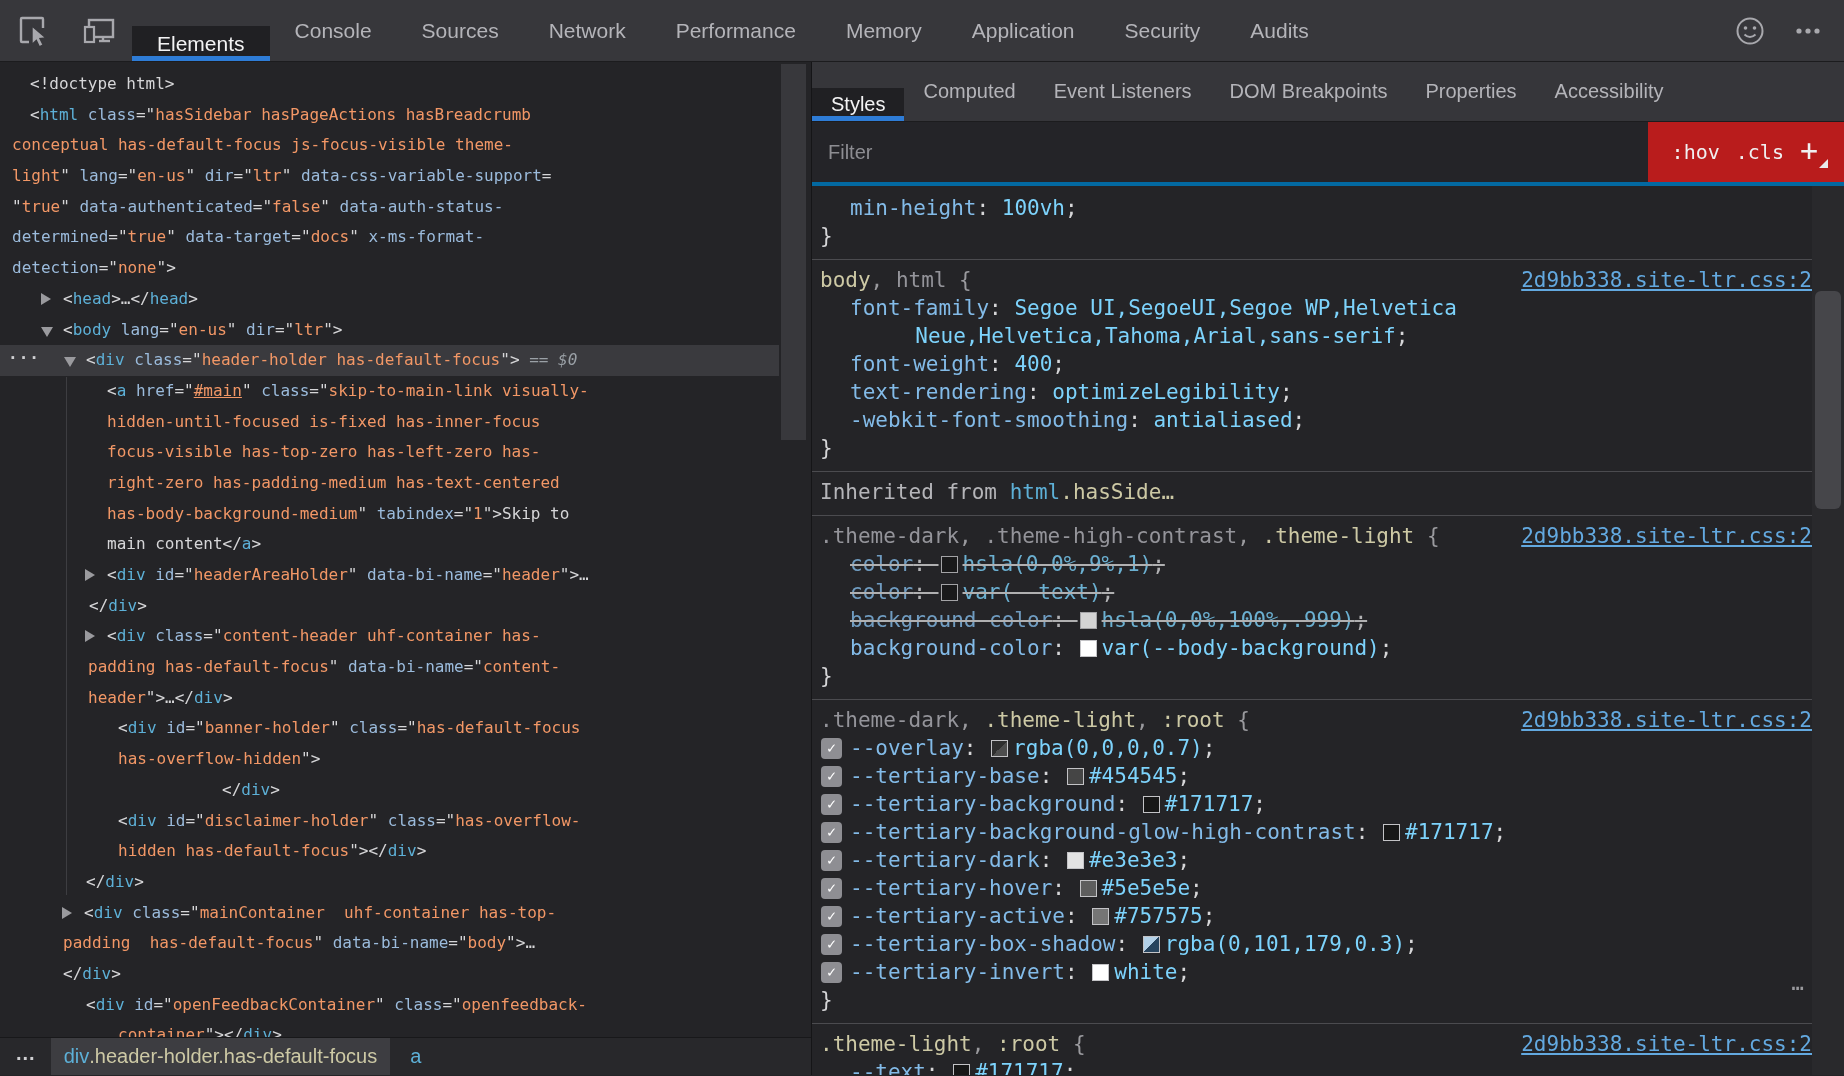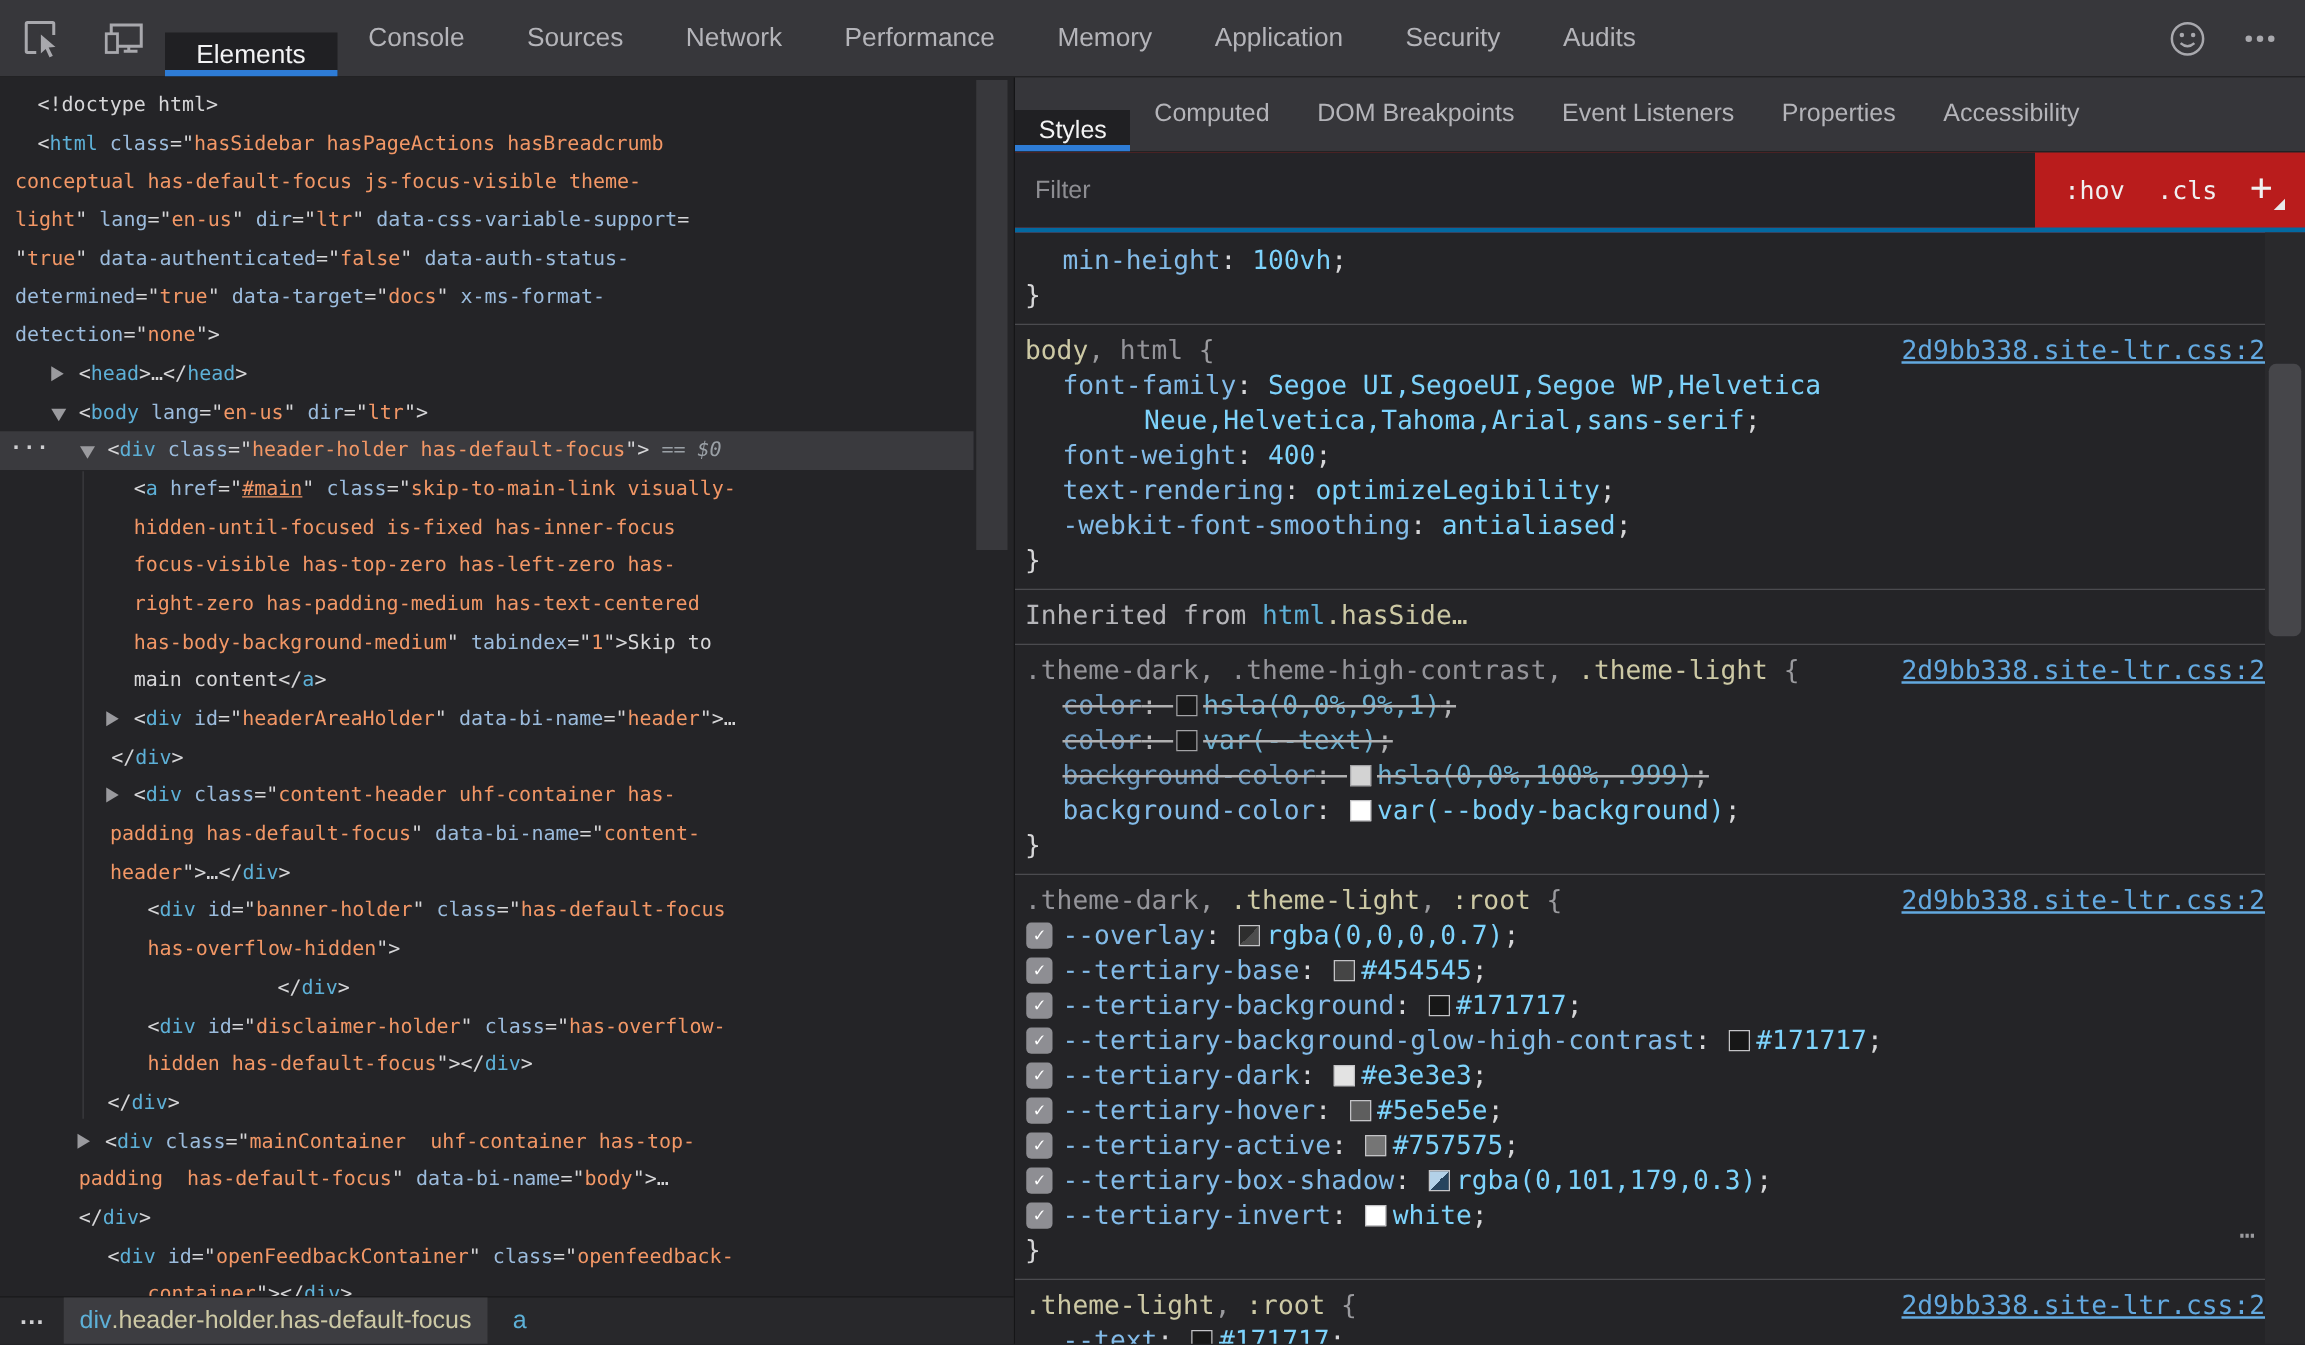--- a/index.html
+++ b/index.html
@@ -43,21 +43,21 @@
   .crumb-tag { color:#5db0d7; } .crumb-cls { color:#cdc9a5; }
   .crumb-plain { margin-left:20px; cursor:pointer; }
   
   .styles-panel { flex:1; position:relative; background:#242427; }
   .styles-tabs { height:60px; background:#36363a; display:flex; align-items:stretch; border-bottom:1px solid #1c1c1e; font-size:20px; }
   .styles-tabs .tab { padding:0 19px; font-size:20px; }
   .filter-row { height:64px; display:flex; align-items:stretch; background:#b91c1c; border-bottom:4px solid #0369a1; }
   .filter-input { flex:1; background:#242428; border:none; outline:none; color:#c8c8cc; font-size:20px;
                   font-family:"Liberation Sans", sans-serif; padding:0 16px; }
   .filter-input::placeholder { color:#8d8d92; }
-  .style-btns { display:flex; align-items:center; gap:10px; padding:0 16px; font-family:"DejaVu Sans Mono", monospace;justify-content:flex-end; }
+  .style-btns { display:flex; align-items:center; gap:0; padding:0 16px; font-family:"DejaVu Sans Mono", monospace;justify-content:flex-end; }
   .sbtn { color:#f0f0f1; font-size:20px; padding:4px 8px; cursor:pointer; }
   .plus-btn { position:relative; font-size:30px; padding:0 10px 4px 8px; color:#f0f0f1; cursor:pointer; }
   .plus-corner { position:absolute; right:0; bottom:4px; width:0; height:0;
                  border-left:9px solid transparent; border-bottom:9px solid #e9e9eb; }
   .styles-content { position:absolute; top:126px; left:0; right:0; bottom:0; overflow:hidden;
                     font-family:"DejaVu Sans Mono", monospace; font-size:21px; line-height:28px; }
   .sec { position:relative; border-bottom:1px solid #4b4b4f; padding:6px 36px 9px 0; }
   .sel-line { padding-left:8px; white-space:pre; }
   .sm { color:#cdc9a5; } .su { color:#94949a; } .sp { color:#9a9a9e; }
   .css-link { position:absolute; right:32px; top:6px; color:#63a9e0; text-decoration:underline; cursor:pointer; }
@@ -138,22 +138,22 @@
           <span class="crumb-cls">.header-holder.has-default-focus</span>
         </span>
         <span class="crumb-plain"><span class="crumb-tag">a</span></span>
       </div>
   </div>
 
   <div class="styles-panel">
     <div class="styles-tabs" id="styles-tabs">
         <div class="tab active">Styles</div>
         <div class="tab">Computed</div>
+        <div class="tab">Event Listeners</div>
         <div class="tab">DOM Breakpoints</div>
-        <div class="tab">Event Listeners</div>
         <div class="tab">Properties</div>
         <div class="tab">Accessibility</div>
       </div>
     <div class="filter-row">
       <input class="filter-input" placeholder="Filter" style="">
       <div class="style-btns">
         <span class="sbtn">:hov</span>
         <span class="sbtn">.cls</span>
         <span class="plus-btn">
           <span>+</span>

